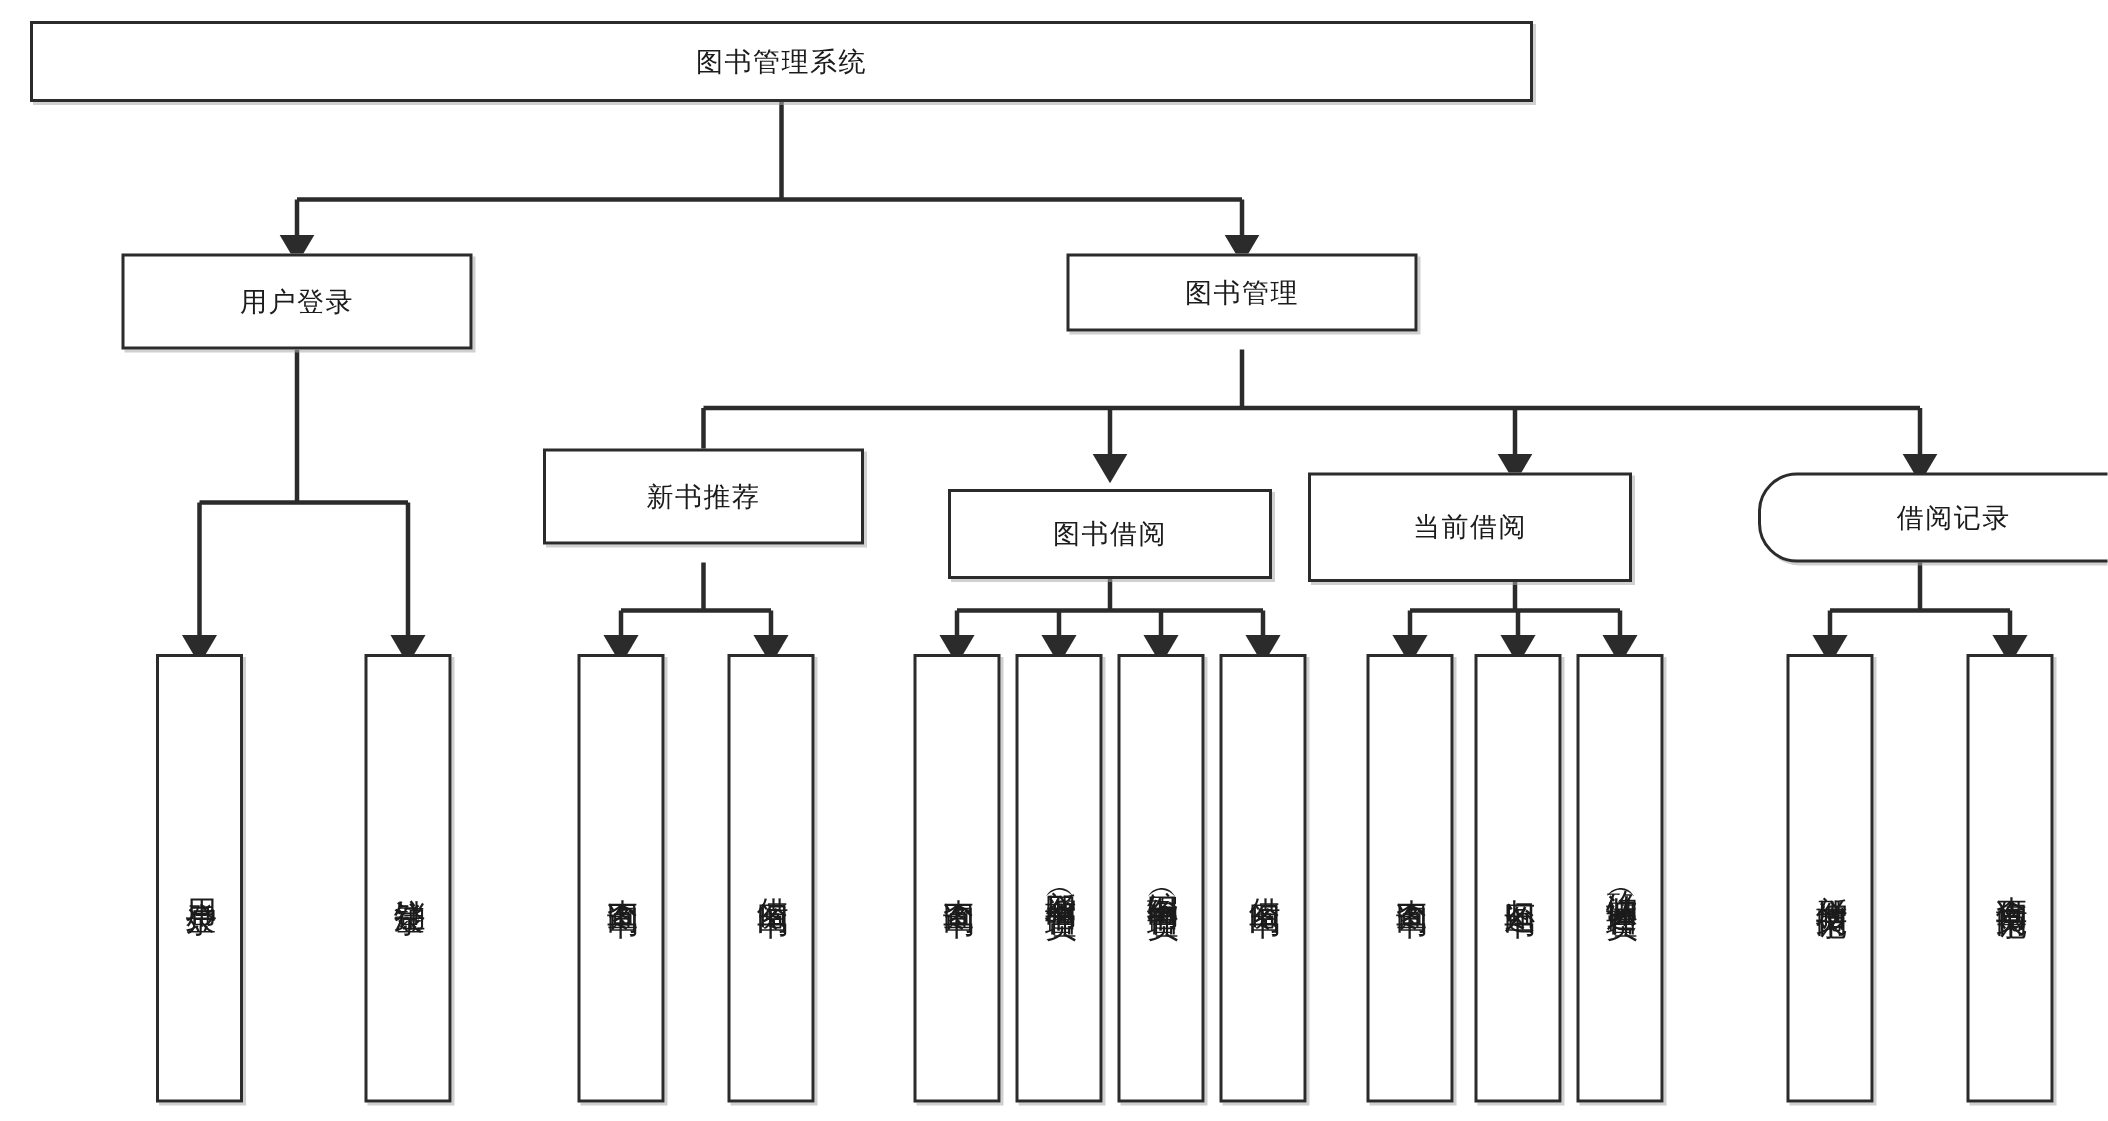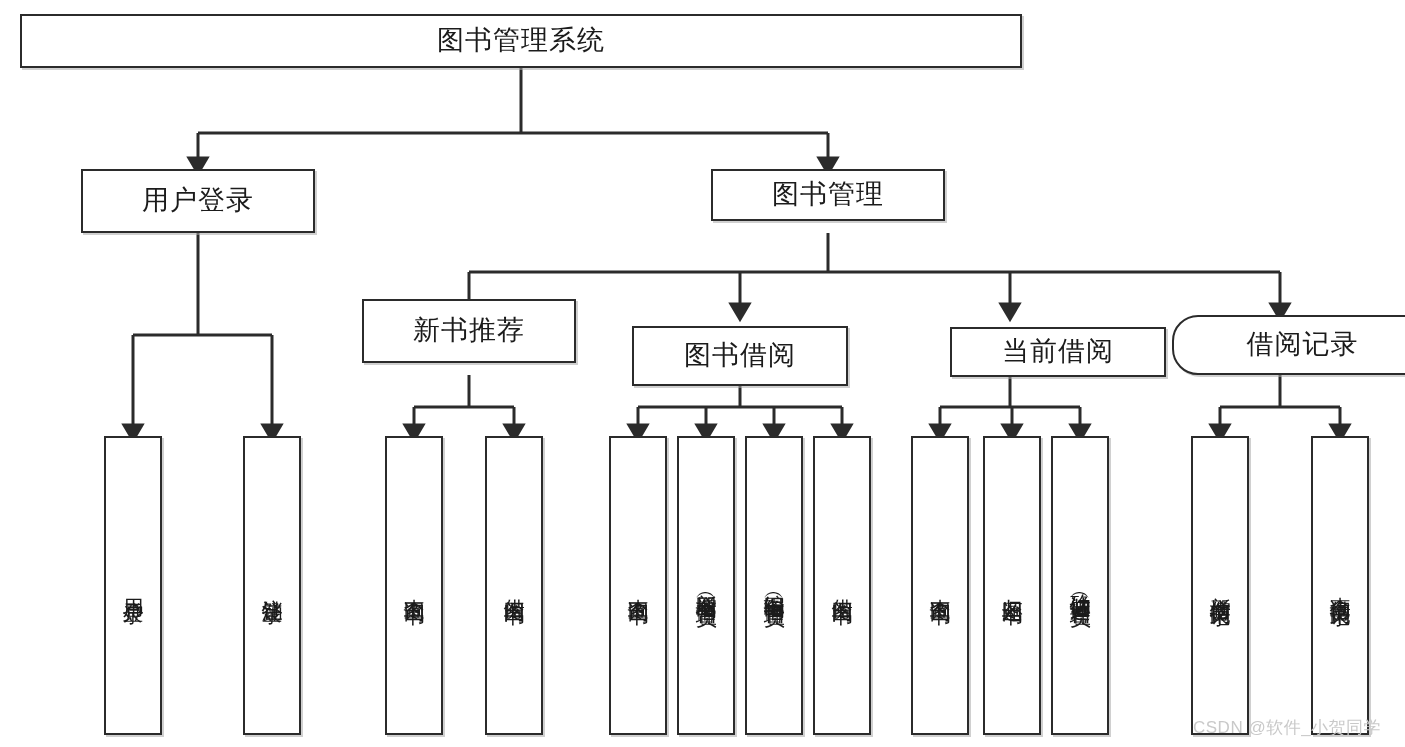--- a/index.html
+++ b/index.html
@@ -27,21 +27,21 @@
     background: #ffffff;
     border: 2px solid #2b2b2b;
     box-shadow: 2px 2px 0 0 rgba(170,170,170,0.55);
   }
   .node-label-h {
     position: absolute;
     left: 0; top: 0; right: 0; bottom: 0;
     display: flex;
     align-items: center;
     justify-content: center;
-    font-size: 27px;
+    font-size: 18px;
     color: #1b1b1b;
     letter-spacing: 1px;
     line-height: 1.15;
     white-space: nowrap;
   }
   .node-label-v {
     position: absolute;
     left: 0; top: 0; right: 0; bottom: 0;
     display: flex;
     align-items: center;
@@ -131,21 +131,21 @@
       </div>
       <div class="node-box" style="left: 243px; top: 436px; width: 58px; height: 299px;">
         <div class="node-label-v">注销登录</div>
       </div>
       <div class="node-box" style="left: 362px; top: 299px; width: 214px; height: 64px;">
         <div class="node-label-h">新书推荐</div>
       </div>
       <div class="node-box" style="left: 632px; top: 326px; width: 216px; height: 60px;">
         <div class="node-label-h">图书借阅</div>
       </div>
-      <div class="node-box" style="left: 950px; top: 315px; width: 216px; height: 50px; margin-top: 12px;">
+      <div class="node-box" style="left: 872px; top: 315px; width: 216px; height: 73px;">
         <div class="node-label-h">当前借阅</div>
       </div>
       <div class="node-box" style="left: 1172px; top: 315px; width: 261px; height: 60px; border-radius: 26px;">
         <div class="node-label-h">借阅记录</div>
       </div>
       <div class="node-box" style="left: 385px; top: 436px; width: 58px; height: 299px;">
         <div class="node-label-v">查询图书</div>
       </div>
       <div class="node-box" style="left: 485px; top: 436px; width: 58px; height: 299px;">
         <div class="node-label-v">借阅图书</div>
@@ -172,14 +172,13 @@
         <div class="node-label-v">确认归还（管理员）</div>
       </div>
       <div class="node-box" style="left: 1191px; top: 436px; width: 58px; height: 299px;">
         <div class="node-label-v">新增借阅记录</div>
       </div>
       <div class="node-box" style="left: 1311px; top: 436px; width: 58px; height: 299px;">
         <div class="node-label-v">查询借阅记录</div>
       </div>
     </div>
 
-  <div class="watermark" style="left: 1193px; top: 716px;">CSDN @软件_小贺同学</div>
 </div>
 
 </body></html>

